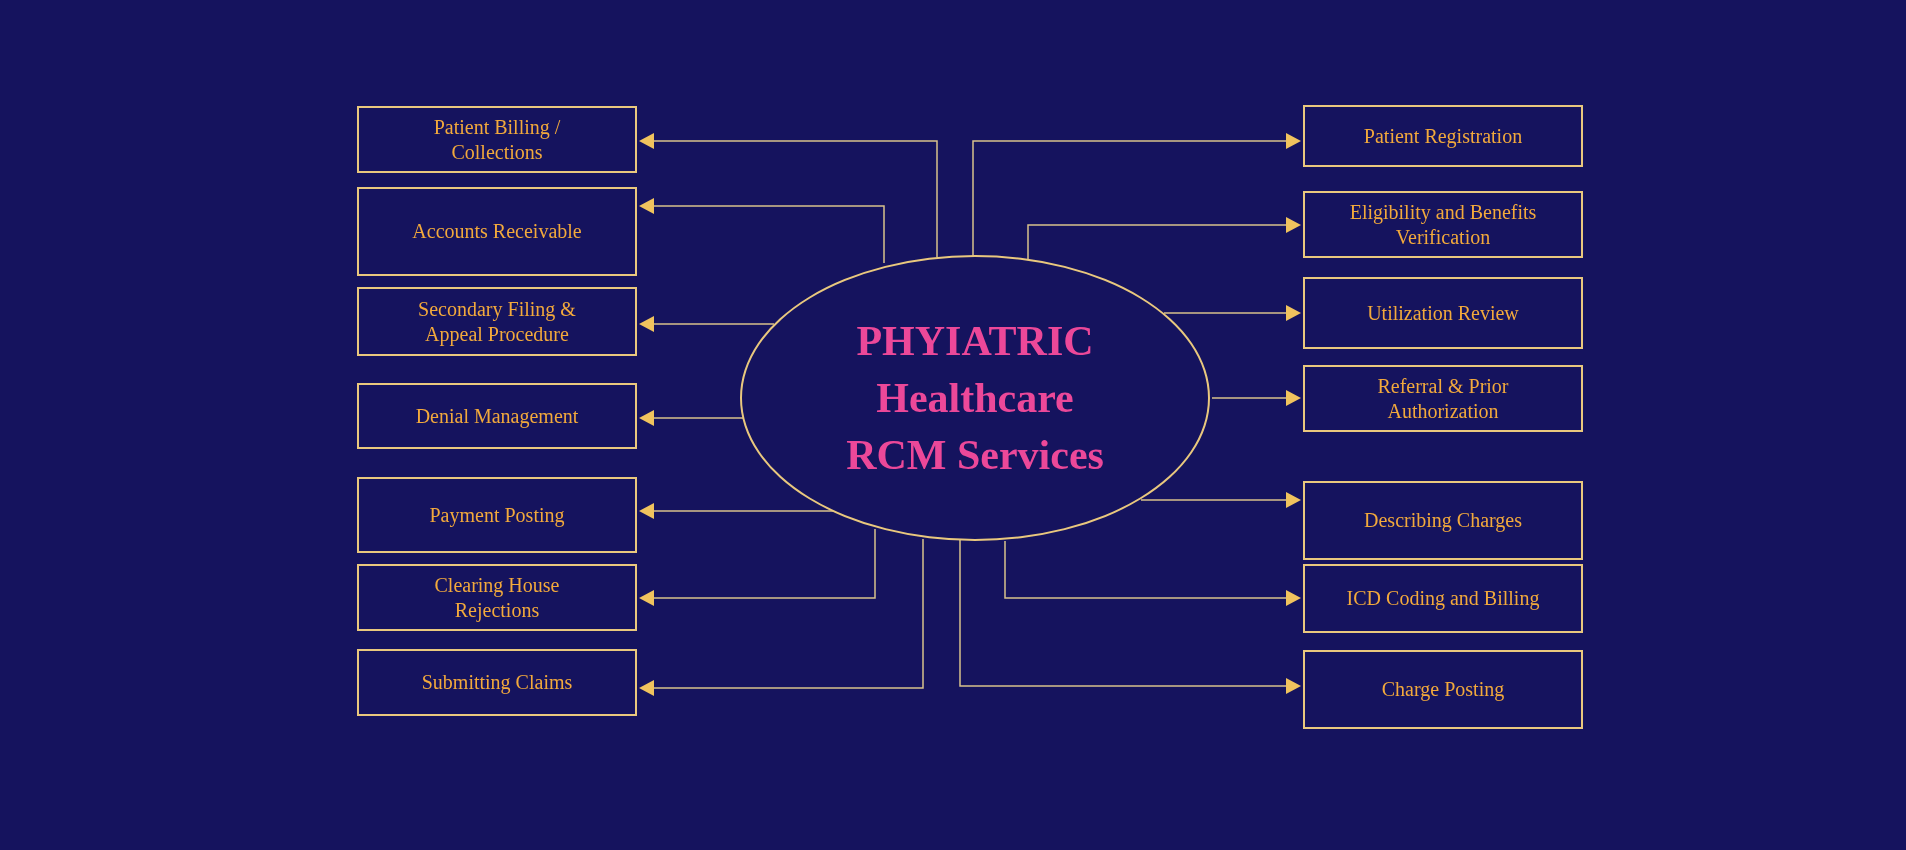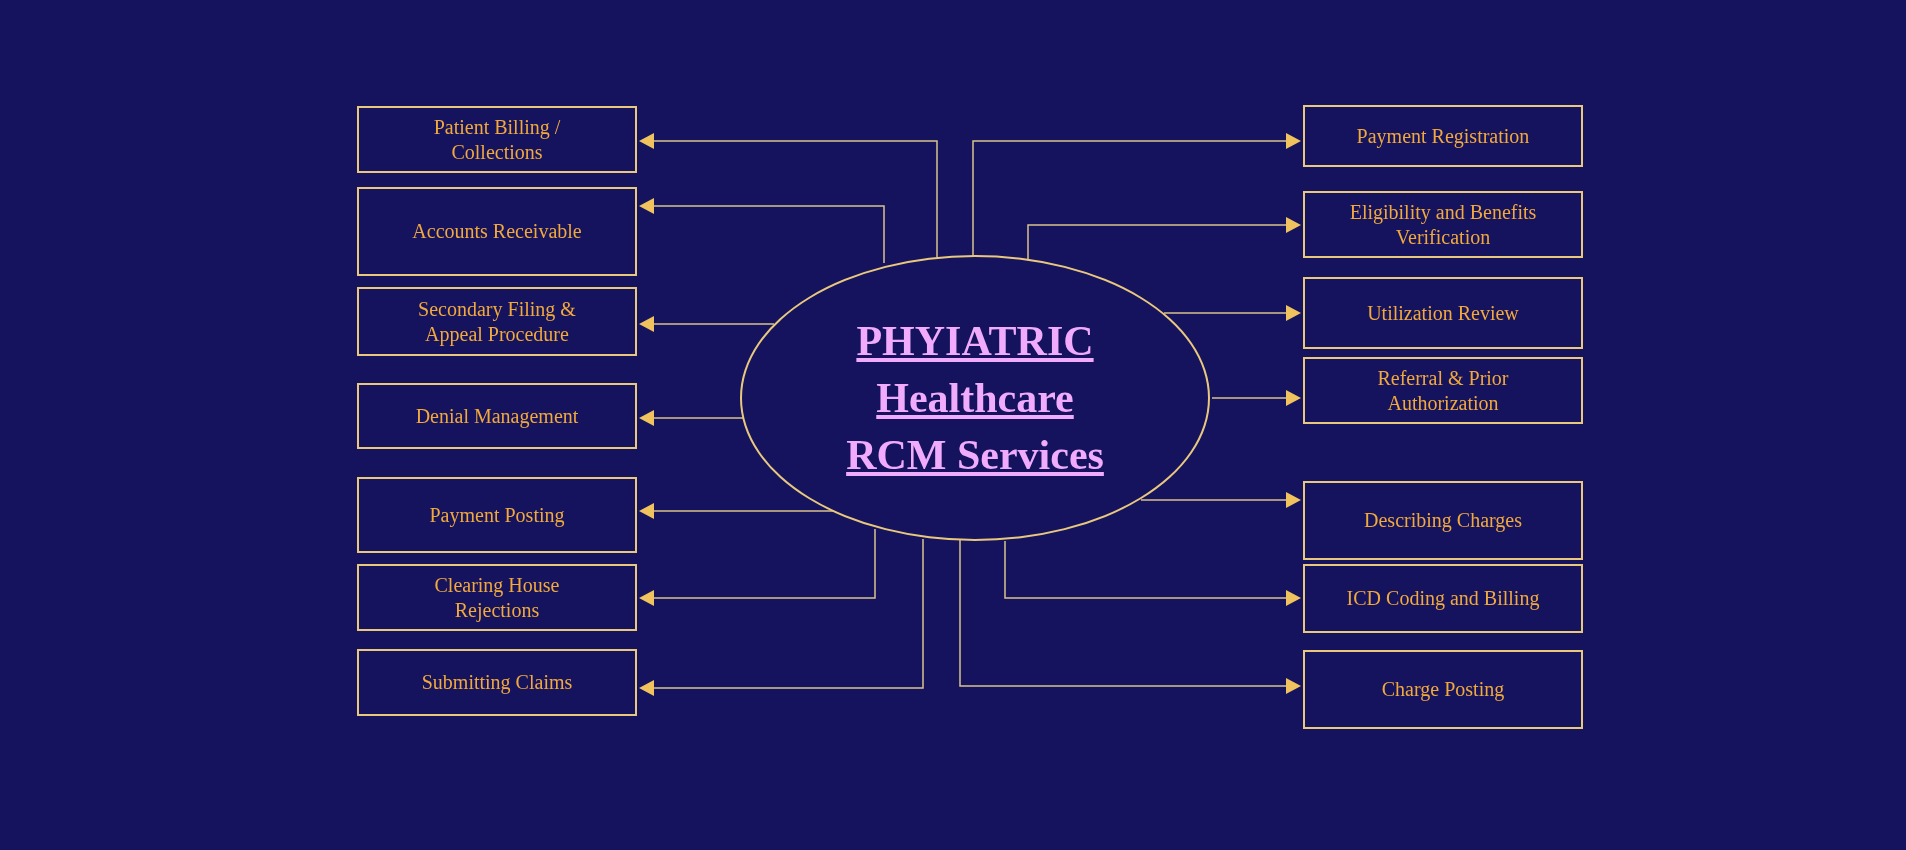--- a/index.html
+++ b/index.html
@@ -38,44 +38,43 @@
   .lb2 { top: 187px; height: 89px; }
   .lb3 { top: 287px; height: 69px; }
   .lb4 { top: 383px; height: 66px; }
   .lb5 { top: 477px; height: 76px; }
   .lb6 { top: 564px; height: 67px; }
   .lb7 { top: 649px; height: 67px; }
 
   .rb1 { top: 105px; height: 62px; }
   .rb2 { top: 191px; height: 67px; }
   .rb3 { top: 277px; height: 72px; }
-  .rb4 { top: 357px; height: 67px; }
+  .rb4 { top: 365px; height: 67px; }
   .rb5 { top: 481px; height: 79px; }
   .rb6 { top: 564px; height: 69px; }
   .rb7 { top: 650px; height: 79px; }
 
   .center-ellipse {
     position: absolute;
     left: 740px; top: 255px;
     width: 470px; height: 286px;
     box-sizing: border-box;
     border: 2px solid #E9C87E;
     border-radius: 50%;
     display: flex;
     align-items: center;
     justify-content: center;
   }
   .center-title {
-    color: #f0abfc;
+    color: #ec4899;
     font-weight: bold;
     font-size: 42px;
     line-height: 57px;
     text-align: center;
     white-space: pre-line;
-    text-decoration: underline;
   }
   .conn { stroke: #D8C28C; stroke-width: 1.5; fill: none; }
   .arrowhead { fill: #F0C35E; stroke: none; }
 </style>
 </head>
 <body>
 
 <div class="canvas">
 
   <svg class="connector-layer" viewBox="0 0 1906 850" xmlns="http://www.w3.org/2000/svg">
@@ -117,21 +116,21 @@
 Collections</div>
   <div class="node-box left-col lb2">Accounts Receivable</div>
   <div class="node-box left-col lb3">Secondary Filing &amp;
 Appeal Procedure</div>
   <div class="node-box left-col lb4">Denial Management</div>
   <div class="node-box left-col lb5">Payment Posting</div>
   <div class="node-box left-col lb6">Clearing House
 Rejections</div>
   <div class="node-box left-col lb7">Submitting Claims</div>
 
-  <div class="node-box right-col rb1">Payment Registration</div>
+  <div class="node-box right-col rb1">Patient Registration</div>
   <div class="node-box right-col rb2">Eligibility and Benefits
 Verification</div>
   <div class="node-box right-col rb3">Utilization Review</div>
   <div class="node-box right-col rb4">Referral &amp; Prior
 Authorization</div>
   <div class="node-box right-col rb5">Describing Charges</div>
   <div class="node-box right-col rb6">ICD Coding and Billing</div>
   <div class="node-box right-col rb7">Charge Posting</div>
 
   <div class="center-ellipse">

